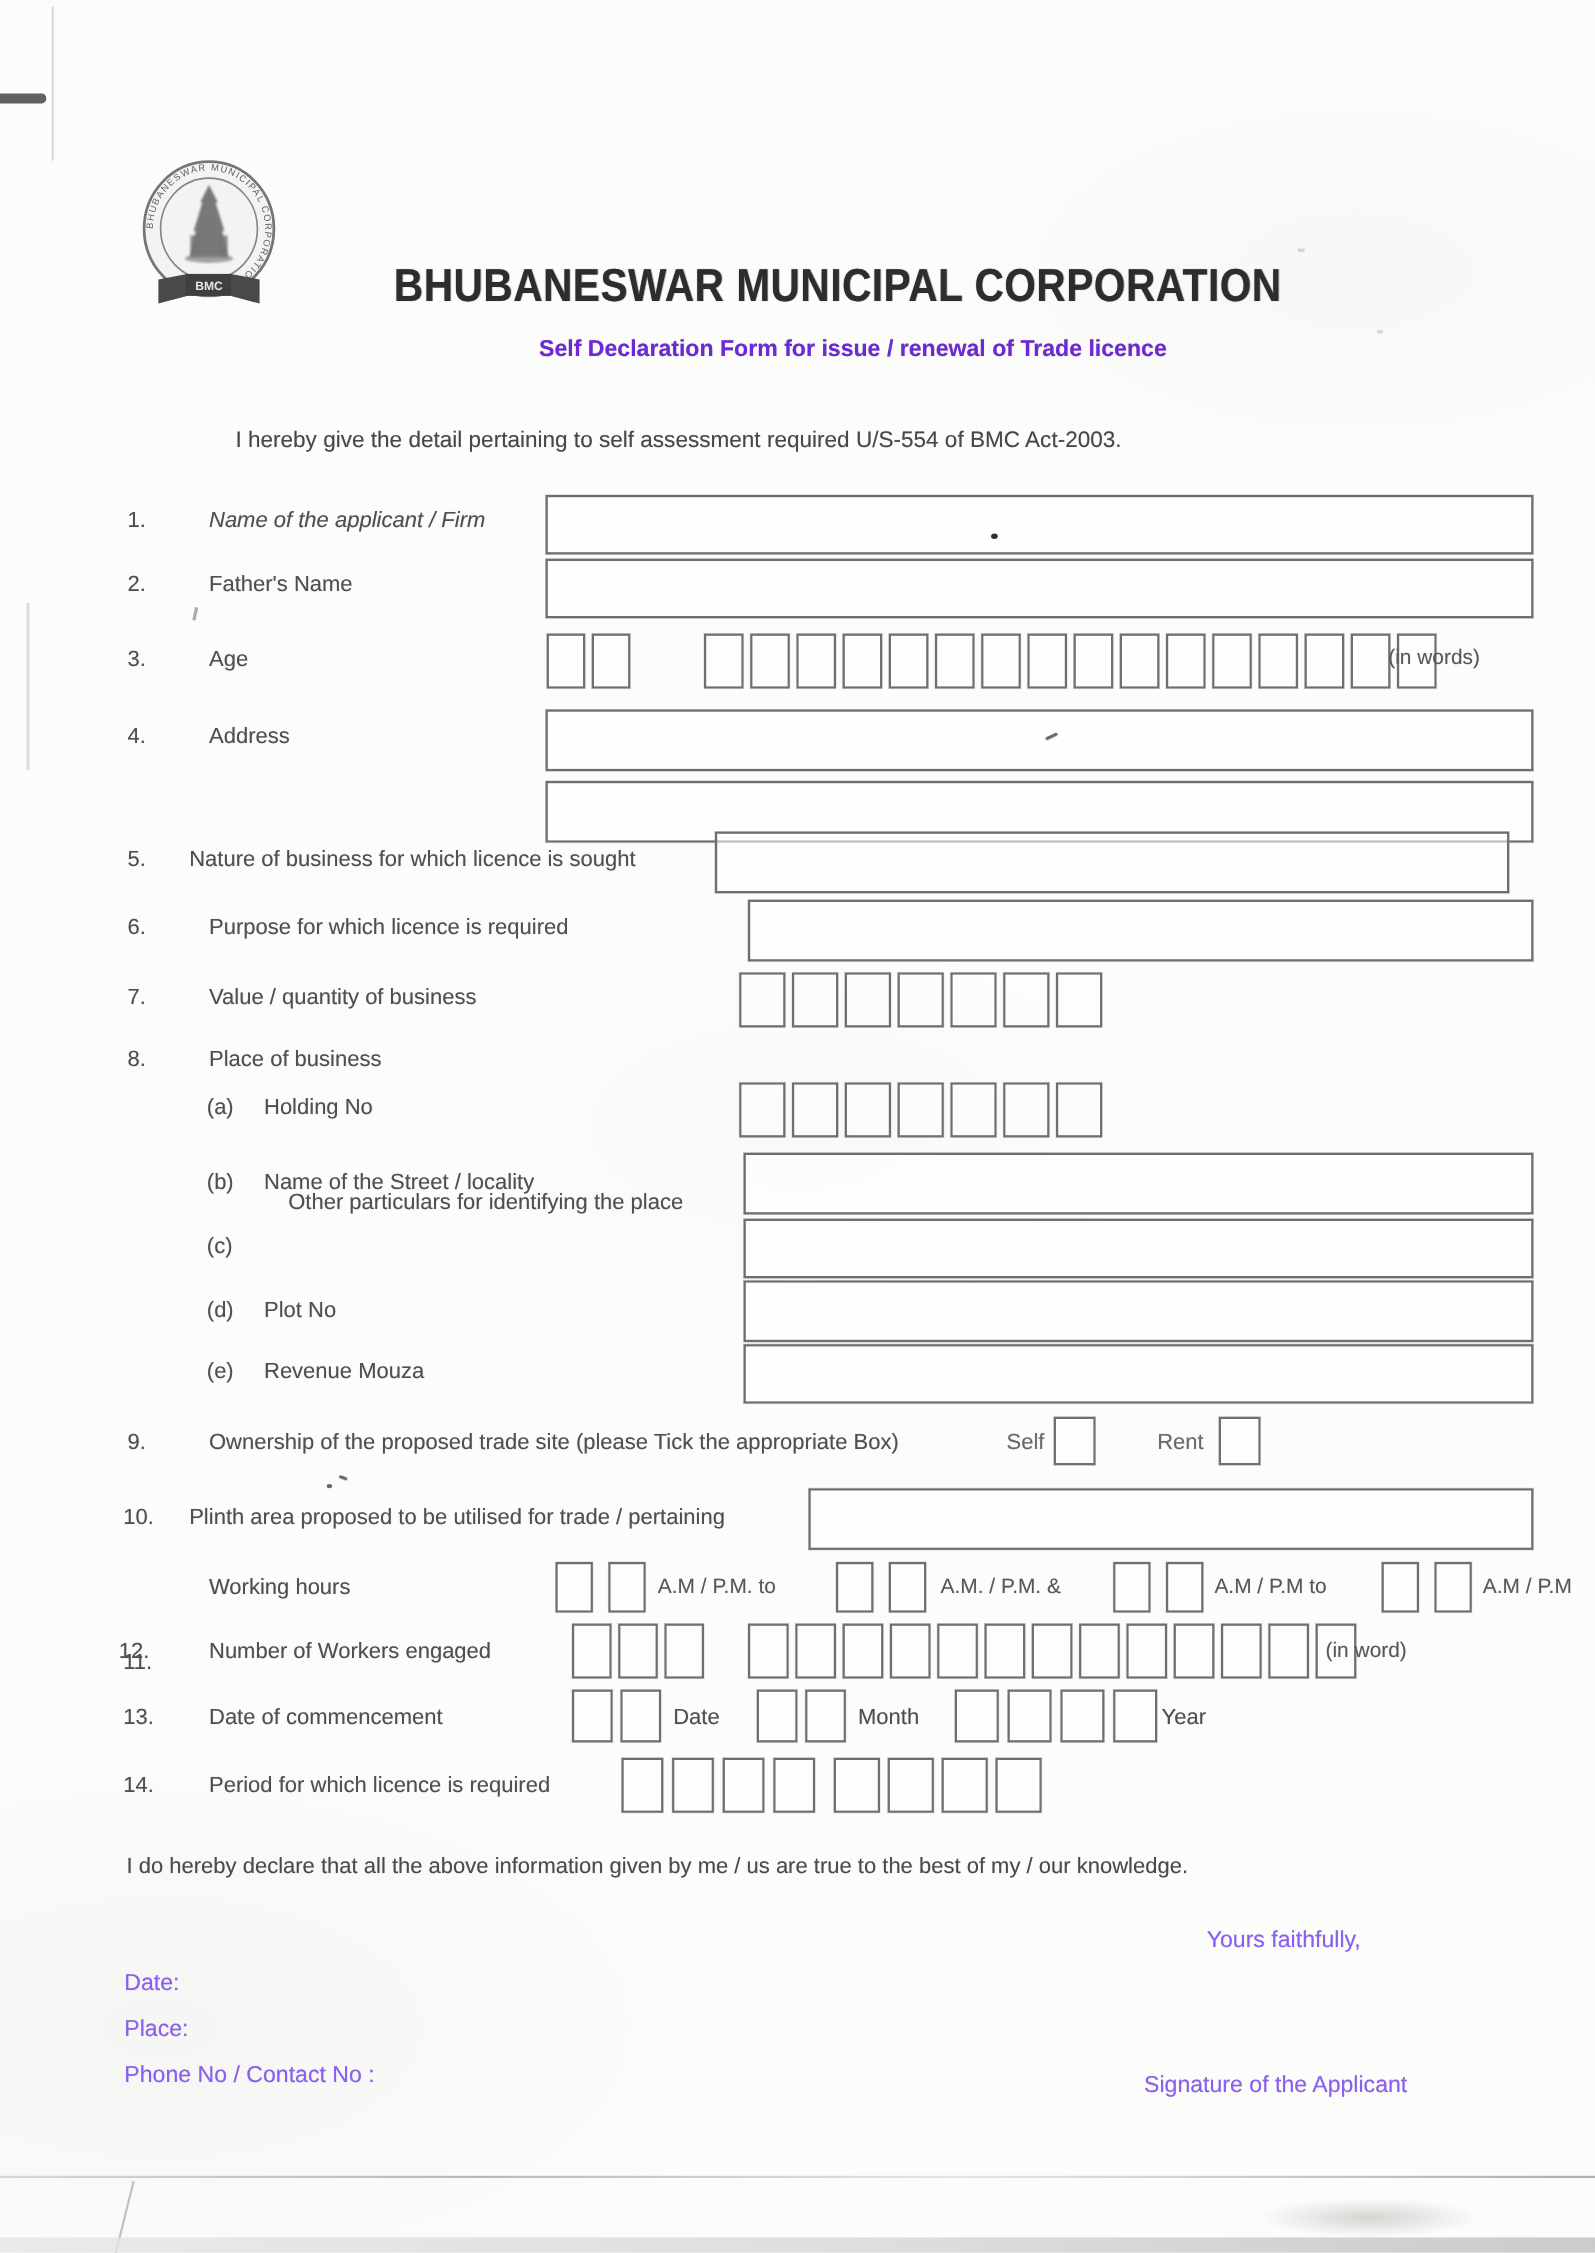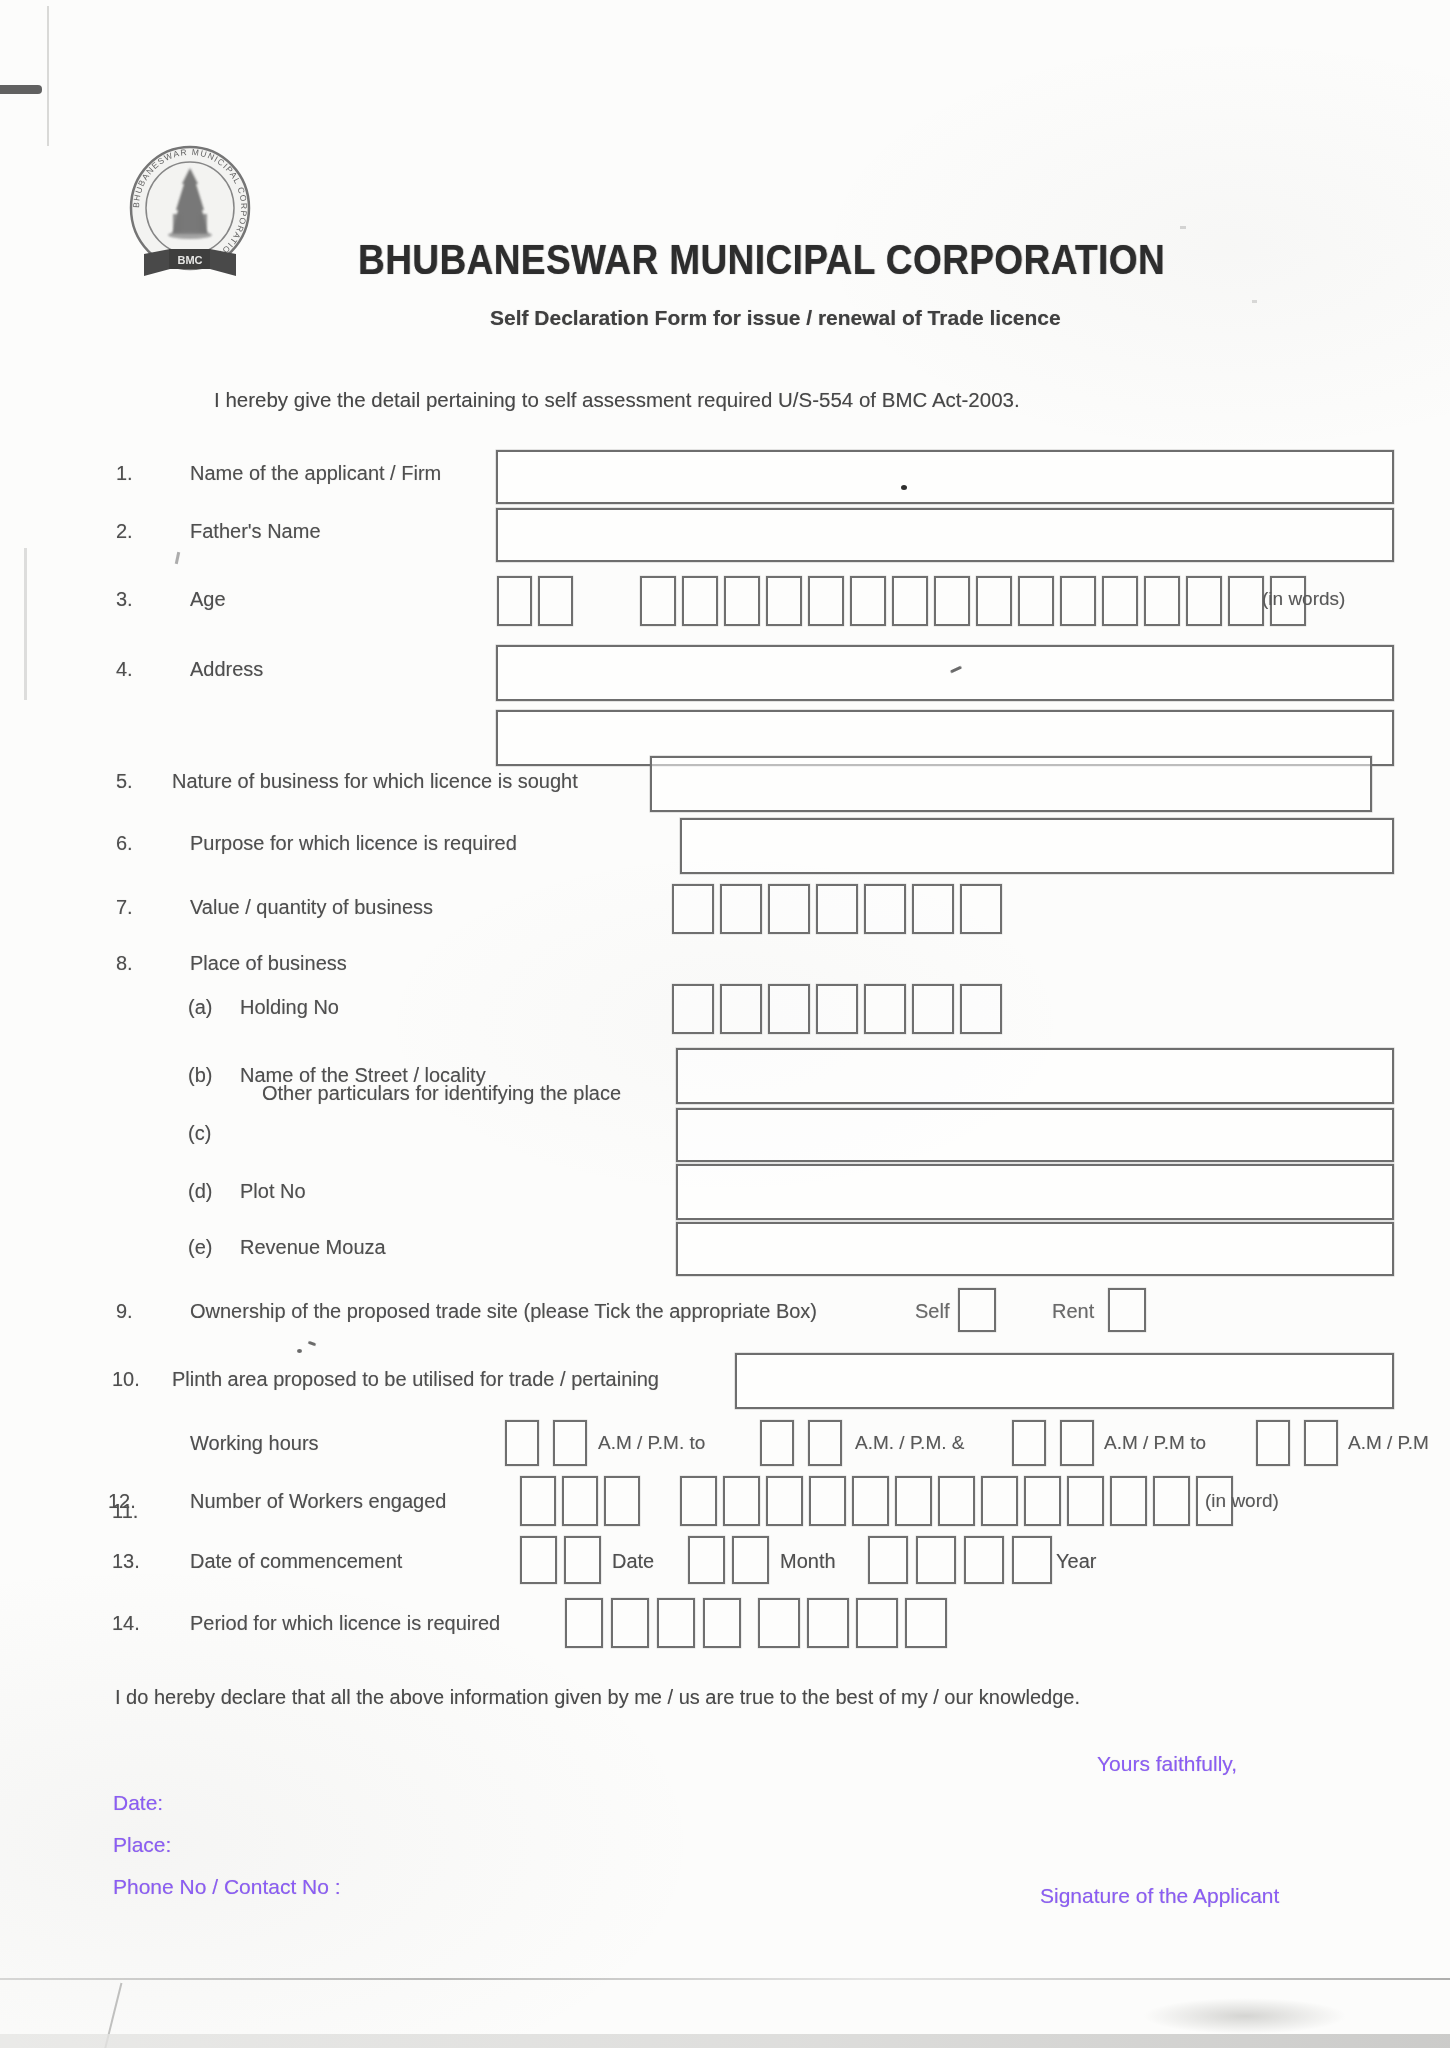--- a/index.html
+++ b/index.html
@@ -16,21 +16,21 @@
       radial-gradient(ellipse 500px 250px at 50% 50%, rgba(140,140,135,.03), transparent 70%),
       #fcfcfb;
     filter:blur(.18px);
   }
   .abs{position:absolute;white-space:nowrap;}
   .title{
     font-size:42px;font-weight:bold;color:#2d2d2d;letter-spacing:.5px;
     transform:scaleX(.88);transform-origin:left center;
     text-shadow:0 0 1px rgba(40,40,40,.55), 1px 0 0 rgba(40,40,40,.25);
   }
-  .subtitle{font-size:21px;font-weight:bold;color:#404040;text-shadow:0 0 .8px rgba(70,70,70,.5);}
+  .subtitle{font-size:21px;font-weight:bold;color:#6d28d9;text-shadow:0 0 .8px rgba(70,70,70,.5);}
   .intro{font-size:20.5px;color:#474747;text-shadow:0 0 .8px rgba(90,90,90,.4);}
   .num,.lbl{font-size:20px;color:#4f4f4f;text-shadow:0 0 .8px rgba(100,100,100,.45);}
   .sm{font-size:19px;color:#585858;text-shadow:0 0 .8px rgba(110,110,110,.4);}
   .bigbox{position:absolute;border:2px solid #6e6e6e;background:rgba(255,255,255,.55);box-shadow:0 0 0 .5px rgba(110,110,110,.35);}
   .cellrow{position:absolute;display:flex;}
   .cell{width:var(--cw,32px);height:var(--ch,46px);border:2px solid #6f6f6f;box-shadow:0 0 0 .4px rgba(120,120,120,.3);background:rgba(255,255,255,.4);}
   .decl{font-size:20px;color:#4a4a4a;text-shadow:0 0 .8px rgba(95,95,95,.4);}
   .closing{font-size:21px;color:#8b5cf6;text-shadow:0 0 .8px rgba(105,105,105,.4);}
   .dot{position:absolute;background:#2e2e2e;border-radius:50%;filter:blur(.4px);}
   .smudge{position:absolute;background:#6a6a6a;filter:blur(.5px);border-radius:2px;}
@@ -66,21 +66,21 @@
     <path d="M110 112 L84 107 L84 127 L110 134 Z" fill="#3a3a3a"></path>
     <text x="64" y="122" text-anchor="middle" font-size="11" font-weight="bold" fill="#e6e6e4">BMC</text>
   </g>
 </svg>
 
 <div class="abs title" style="left:358px;top:236px;">BHUBANESWAR MUNICIPAL CORPORATION</div>
 <div class="abs subtitle" style="left:490px;top:306px;">Self Declaration Form for issue / renewal of Trade licence</div>
 <div class="abs intro" style="left:214px;top:388px;">I hereby give the detail pertaining to self assessment required U/S-554 of BMC Act-2003.</div>
 
 <div class="abs num" style="left:116px;top:462px;">1.</div>
-<div class="abs lbl" style="left:190px;top:462px;">Name of the applicant / Firm</div>
+<div class="abs lbl" style="left:190px;top:462px;font-style:italic;">Name of the applicant / Firm</div>
 <div class="bigbox" style="left:496px;top:450px;width:894px;height:50px;"></div>
 <div class="dot" style="left:901px;top:485px;width:6px;height:5px;"></div>
 
 <div class="abs num" style="left:116px;top:520px;">2.</div>
 <div class="abs lbl" style="left:190px;top:520px;">Father's Name</div>
 <div class="bigbox" style="left:496px;top:508px;width:894px;height:50px;"></div>
 
 <div class="abs num" style="left:116px;top:588px;">3.</div>
 <div class="abs lbl" style="left:190px;top:588px;">Age</div>
 <div class="cellrow" style="left:497px;top:576px;gap:6px;--cw:31px;--ch:46px;">

